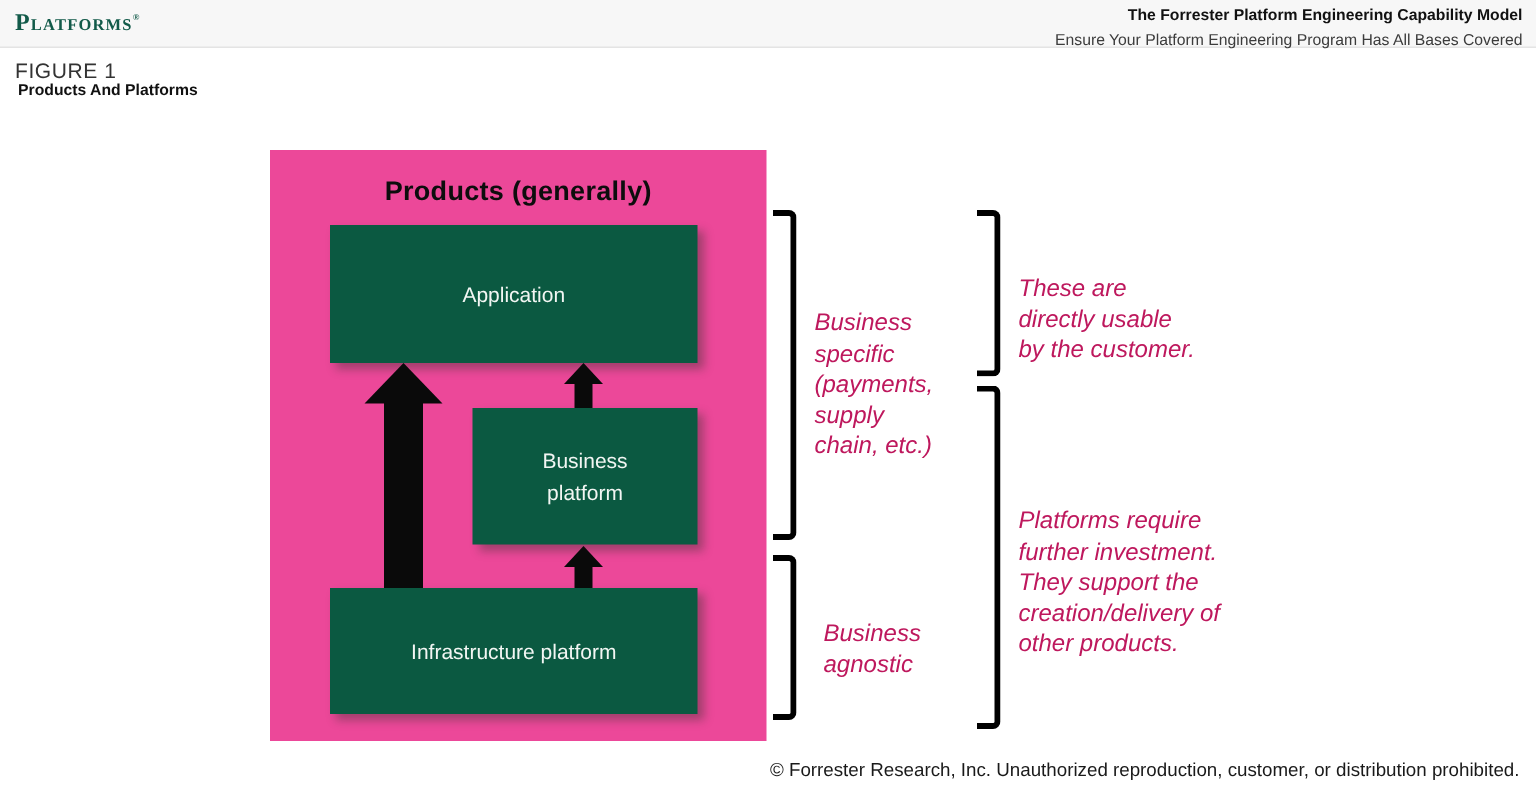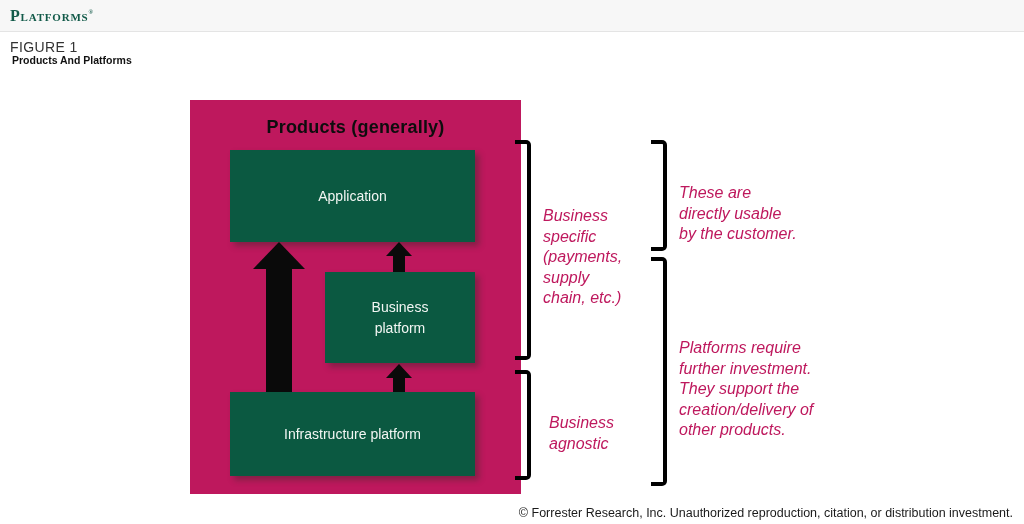--- a/index.html
+++ b/index.html
@@ -29,22 +29,21 @@
     position:absolute; left:10px; top:39px;
     font-size:14px; letter-spacing:0.4px; color:#333;
   }
   .figure-title {
     position:absolute; left:12px; top:54px;
     font-size:10.5px; font-weight:bold; color:#111;
   }
   
   .panel {
     position:absolute; left:180px; top:100px; width:331px; height:394px;
-    background:#be185d;
-    margin-left:10px;
+    background:#ec4899;
   }
   .panel-title {
     position:absolute; left:0; top:17px; width:100%;
     text-align:center; font-size:18px; font-weight:bold; color:#0d0d0d;
     letter-spacing:0.2px;
   }
   .dg-box {
     position:absolute; background:#0b5941; color:#f2f6f3;
     display:flex; align-items:center; justify-content:center;
     font-size:14px; text-align:center; white-space:pre-line;
@@ -88,20 +87,24 @@
   .copyright {
     position:absolute; right:11px; top:506px;
     font-size:12.5px; color:#1a1a1a;
   }
 </style>
 </head>
 <body>
 
 <div class="header-band">
   <div class="logo"><span>Platforms</span><sup>®</sup></div>
+  <div class="doc-head">
+    <div class="doc-title">The Forrester Platform Engineering Capability Model</div>
+    <div class="doc-subtitle">Ensure Your Platform Engineering Program Has All Bases Covered</div>
+  </div>
 </div>
 
 <div class="figure-label">FIGURE 1</div>
 <div class="figure-title">Products And Platforms</div>
 
 <div class="panel">
   <div class="panel-title">Products (generally)</div>
 
   <div class="dg-box box-application">Application</div>
   <div class="dg-box box-business">Business
@@ -132,13 +135,13 @@
 agnostic</div>
 <div class="note note-directly-usable">These are
 directly usable
 by the customer.</div>
 <div class="note note-platforms-require">Platforms require
 further investment.
 They support the
 creation/delivery of
 other products.</div>
 
-<div class="copyright">© Forrester Research, Inc. Unauthorized reproduction, citation, or distribution investment.</div>
+<div class="copyright">© Forrester Research, Inc. Unauthorized reproduction, customer, or distribution prohibited.</div>
 
 </body></html>

